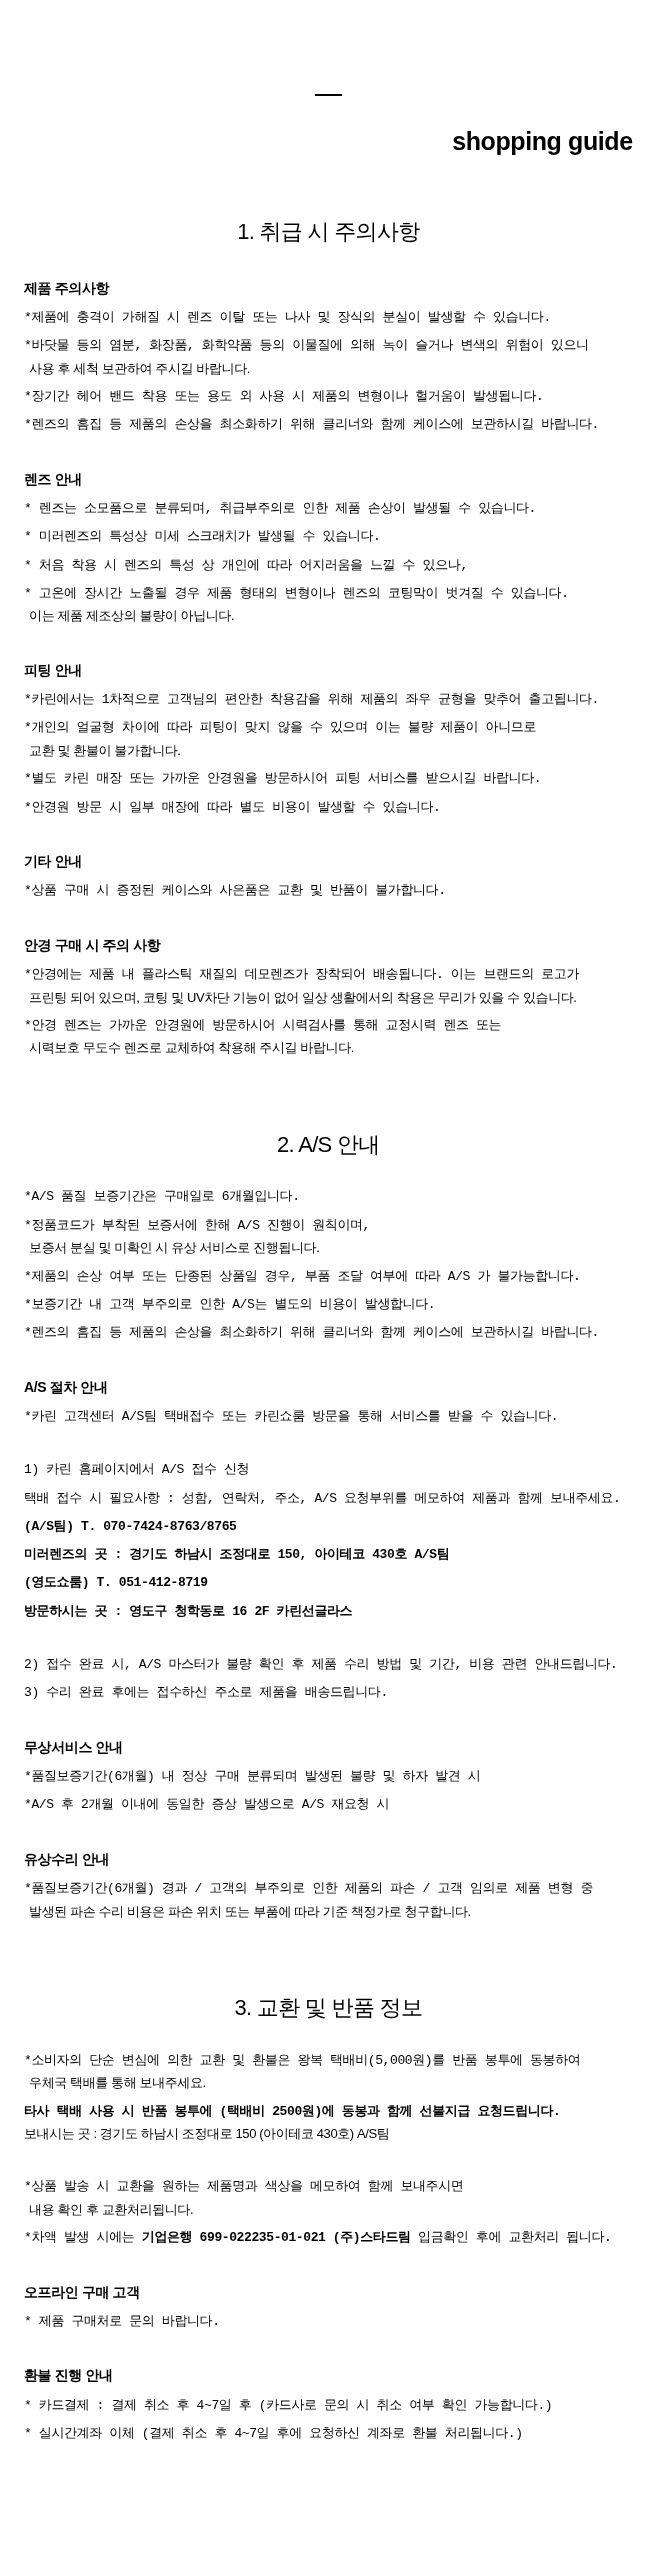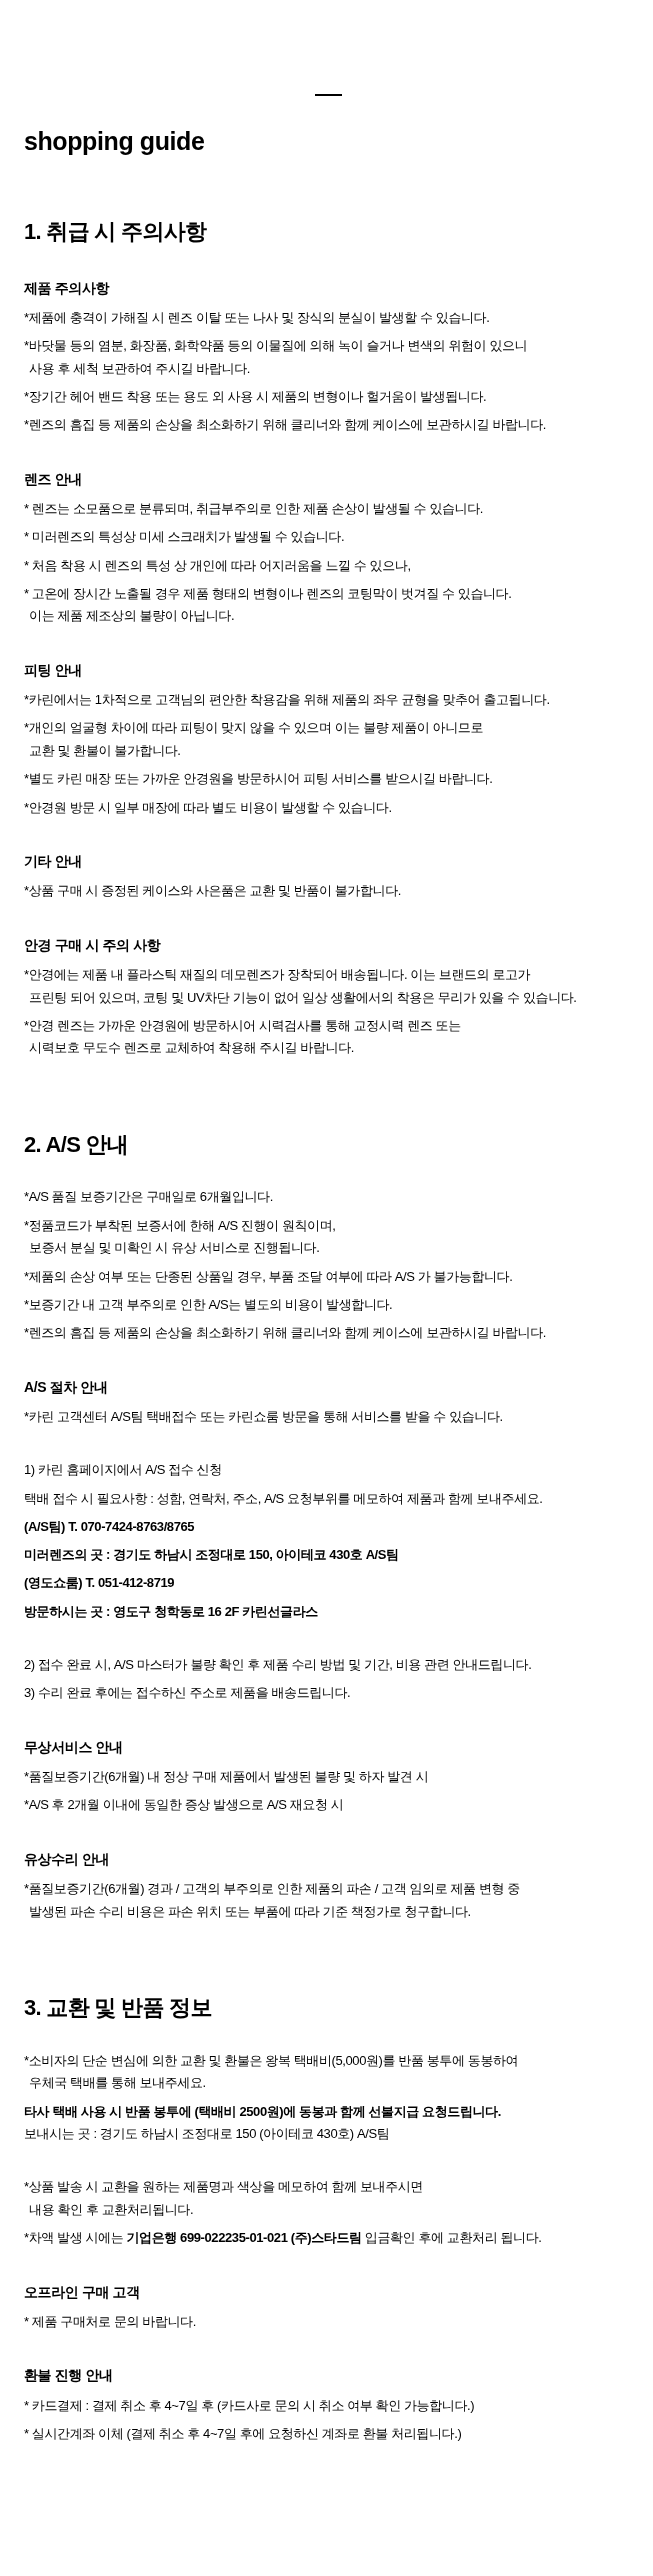--- a/index.html
+++ b/index.html
@@ -17,51 +17,52 @@
     padding: 0 20.3px 58px 24px;
   }
   .divider {
     width: 27.6px;
     height: 1.5px;
     background: #000;
     margin: 94px auto 0;
   }
   .page-title {
     margin: 29px 0 0;
-    text-align: left;
+    text-align: right;
     font-size: 25px;
     font-weight: 600;
     letter-spacing: -0.4px;
     line-height: 32px;
   }
   .sec-h {
     font-size: 22px;
-    font-weight: 700;
+    font-weight: 400;
     line-height: 29px;
     letter-spacing: -0.7px;
     margin: 70px 0 27.6px;
+    text-align: center;
   }
   .section:first-of-type .sec-h {
     margin-top: 60px;
   }
   .sub-h {
     font-size: 14px;
     font-weight: 700;
     line-height: 19.6px;
     margin: 33px 0 8.7px;
     letter-spacing: -0.4px;
   }
   .line, .cont, .tight {
     font-size: 13px;
     line-height: 22.5px;
     letter-spacing: -0.4px;
     margin: 0;
     white-space: nowrap;
   }
-  .line { margin-top: 5.8px; }
+  .line { margin-top: 5.8px; font-family: Liberation Mono, monospace; }
   .cont { padding-left: 5.1px; }
   .bold { font-weight: 700; }
   .gap { height: 25px; }
   p strong { font-weight: 700; margin-top: 16px; }
 </style>
 </head>
 <body>
 
 <div class="content">
   <div class="divider"></div>
@@ -109,21 +110,21 @@
         <p class="line">1) 카린 홈페이지에서 A/S 접수 신청</p>
         <p class="line">택배 접수 시 필요사항 : 성함, 연락처, 주소, A/S 요청부위를 메모하여 제품과 함께 보내주세요.</p>
         <p class="line bold">(A/S팀) T. 070-7424-8763/8765</p>
         <p class="line bold">미러렌즈의 곳 : 경기도 하남시 조정대로 150, 아이테코 430호 A/S팀</p>
         <p class="line bold">(영도쇼룸) T. 051-412-8719</p>
         <p class="line bold">방문하시는 곳 : 영도구 청학동로 16 2F 카린선글라스</p>
         <div class="gap"></div>
         <p class="line">2) 접수 완료 시, A/S 마스터가 불량 확인 후 제품 수리 방법 및 기간, 비용 관련 안내드립니다.</p>
         <p class="line">3) 수리 완료 후에는 접수하신 주소로 제품을 배송드립니다.</p>
         <h3 class="sub-h">무상서비스 안내</h3>
-        <p class="line">*품질보증기간(6개월) 내 정상 구매 제품에서 발생된 불량 및 하자 발견 시</p>
+        <p class="line">*품질보증기간(6개월) 내 정상 구매 분류되며 발생된 불량 및 하자 발견 시</p>
         <p class="line">*A/S 후 2개월 이내에 동일한 증상 발생으로 A/S 재요청 시</p>
         <h3 class="sub-h">유상수리 안내</h3>
         <p class="line">*품질보증기간(6개월) 경과 / 고객의 부주의로 인한 제품의 파손 / 고객 임의로 제품 변형 중</p>
         <p class="cont">발생된 파손 수리 비용은 파손 위치 또는 부품에 따라 기준 책정가로 청구합니다.</p>
       </section>
       <section class="section">
         <h2 class="sec-h">3. 교환 및 반품 정보</h2>
         <p class="line">*소비자의 단순 변심에 의한 교환 및 환불은 왕복 택배비(5,000원)를 반품 봉투에 동봉하여</p>
         <p class="cont">우체국 택배를 통해 보내주세요.</p>
         <p class="line bold">타사 택배 사용 시 반품 봉투에 (택배비 2500원)에 동봉과 함께 선불지급 요청드립니다.</p>

